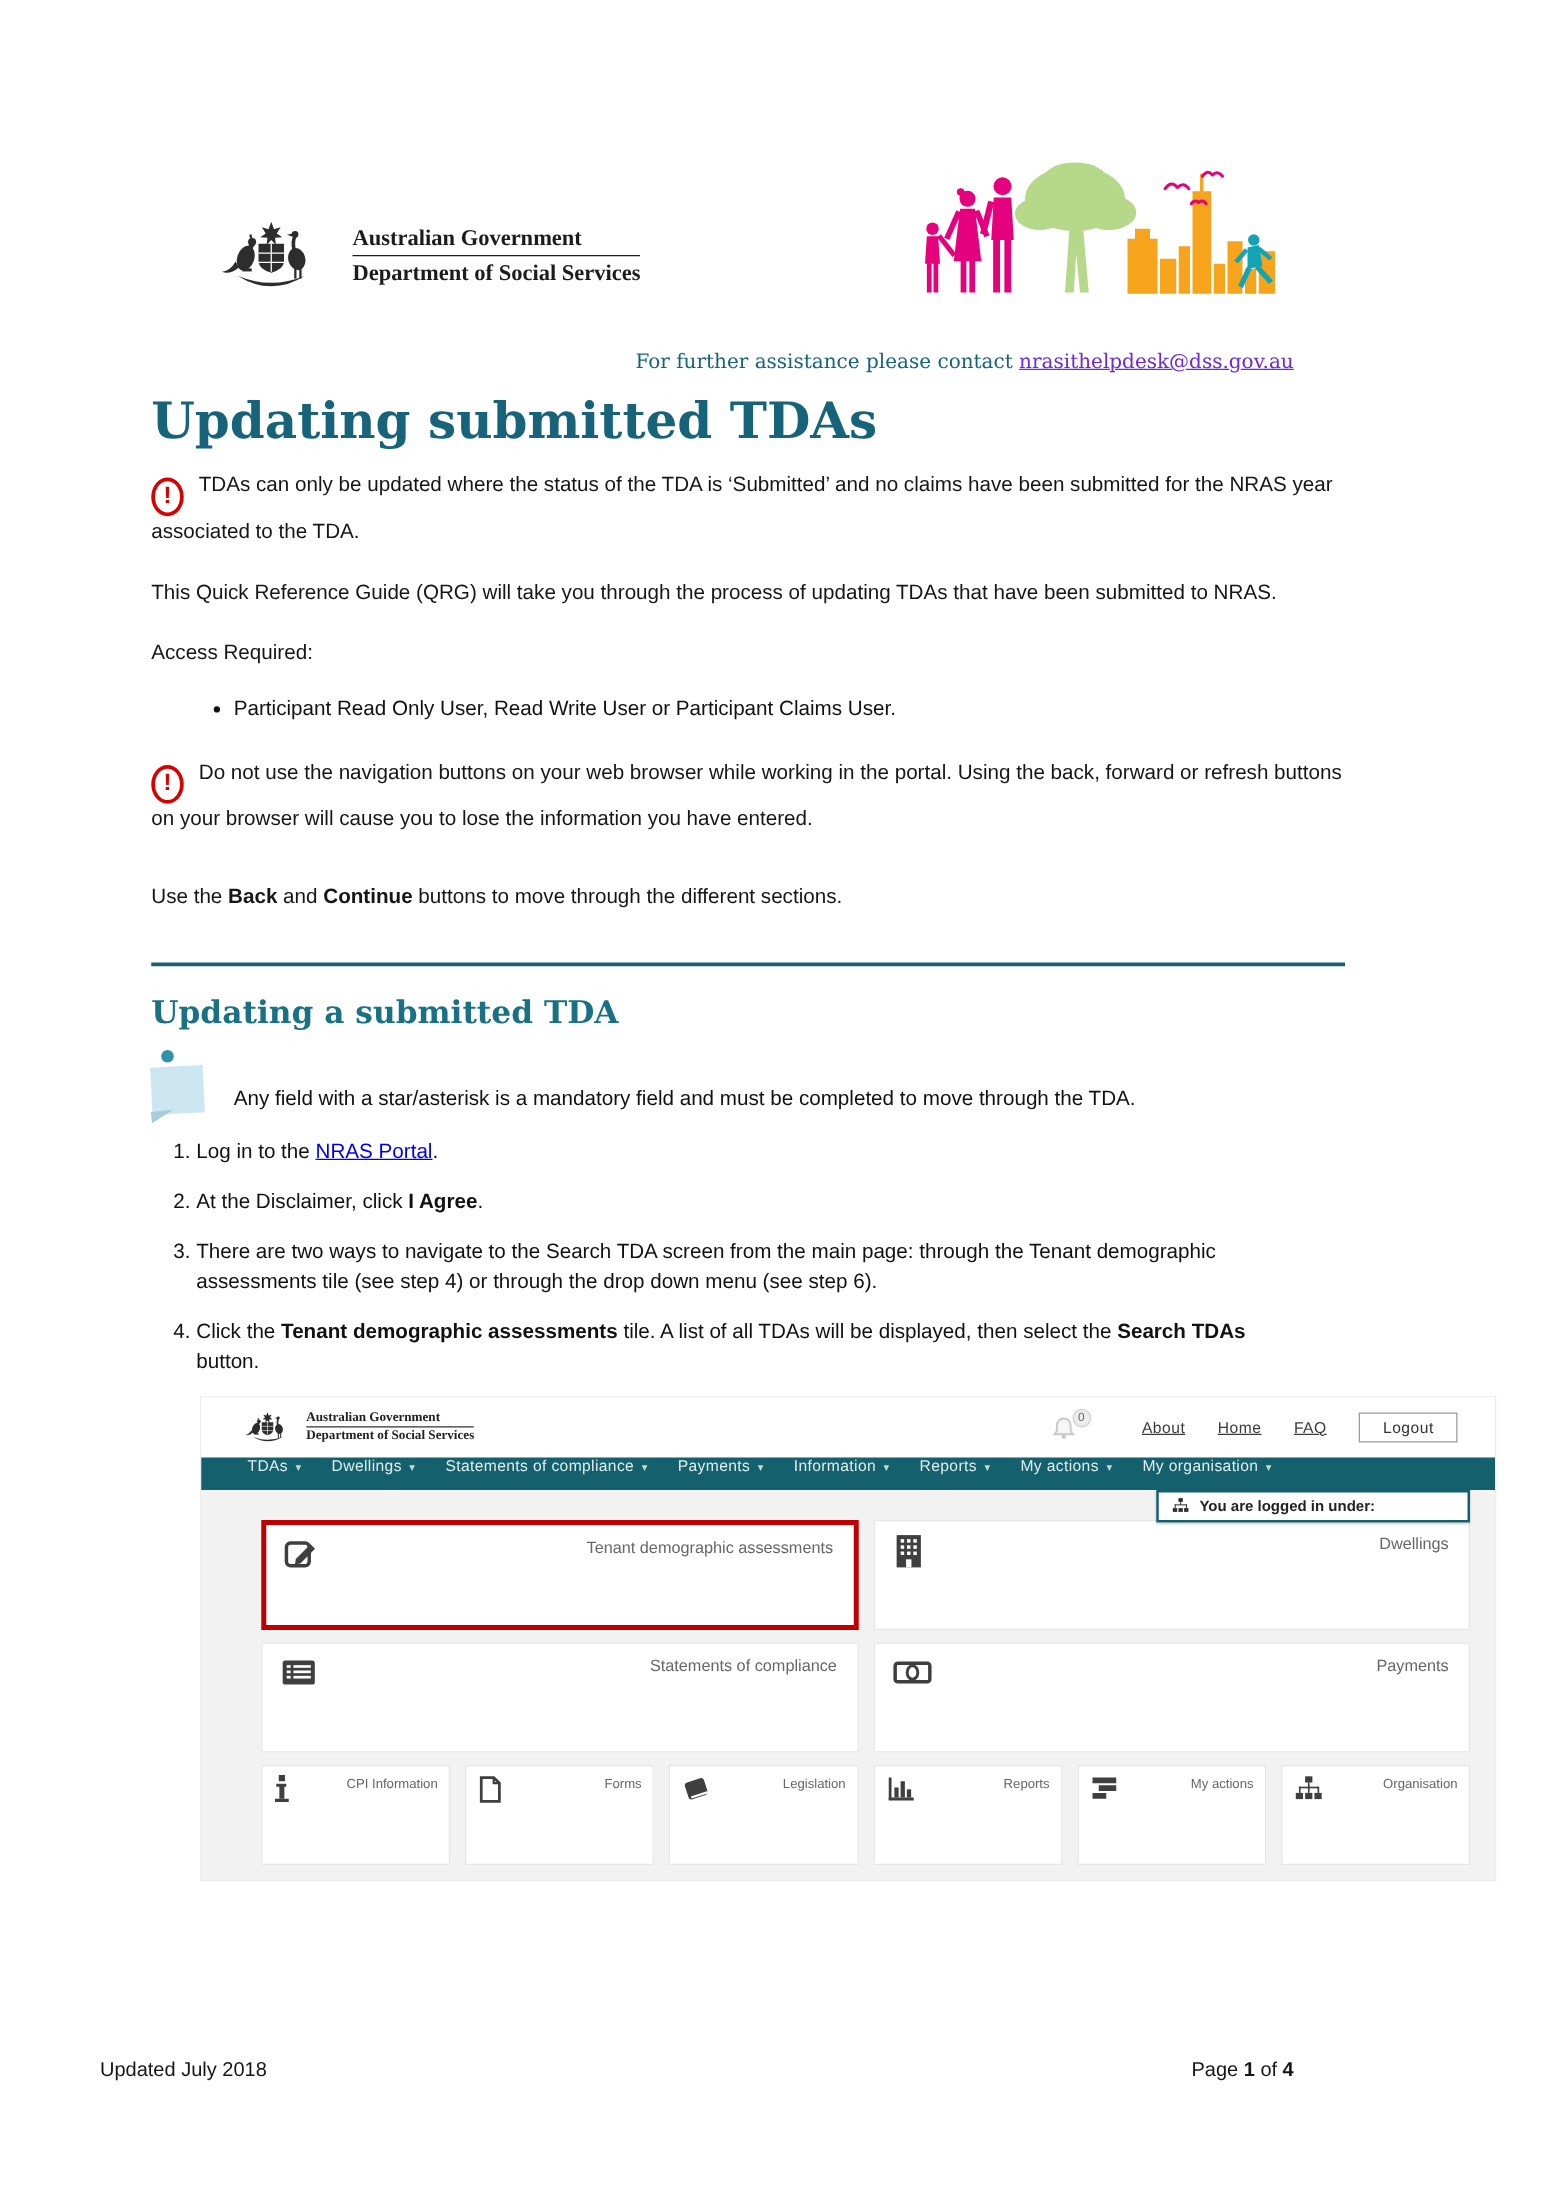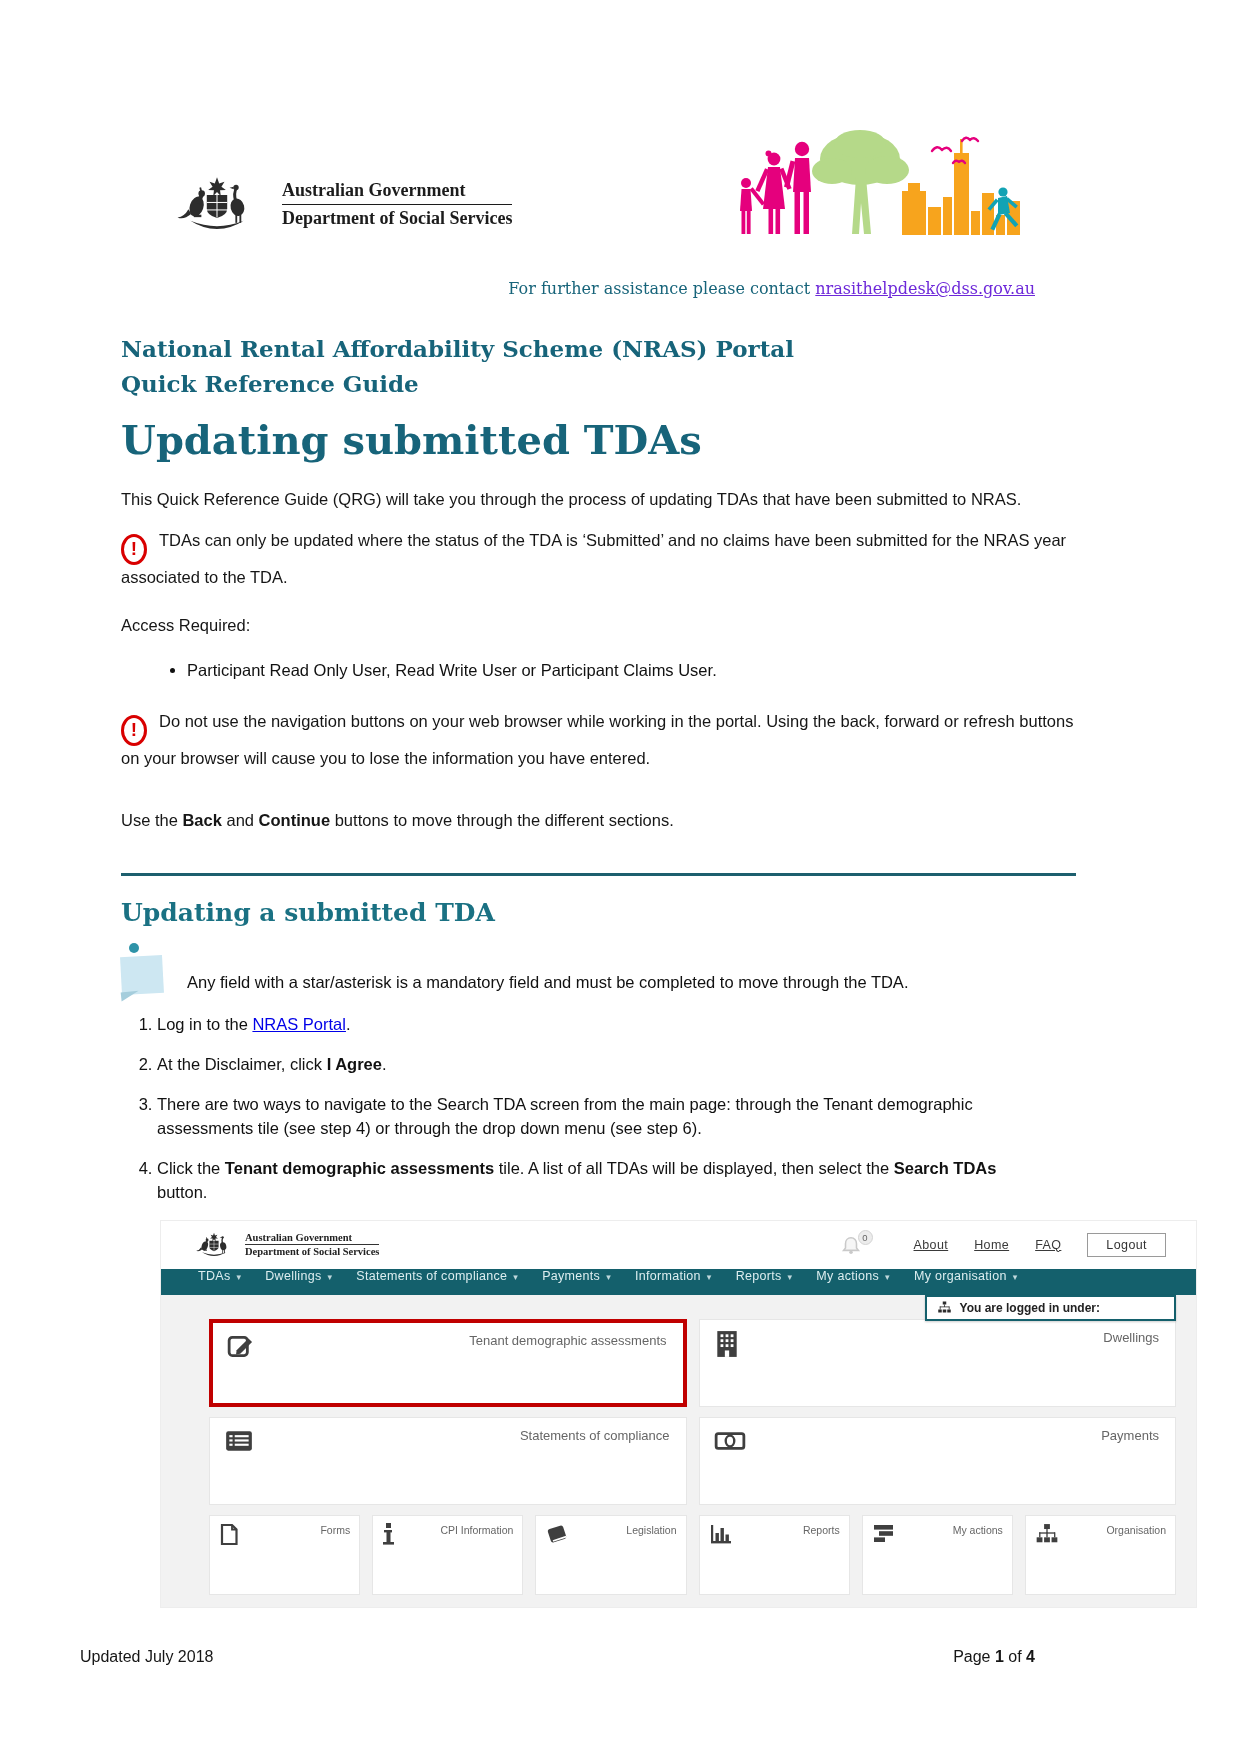--- a/index.html
+++ b/index.html
@@ -203,31 +203,27 @@
           <rect x="285" y="80" width="3.6" height="13" transform="rotate(40 286 81)"></rect>
         </g>
       </svg>
     </span>
   </header>
 
   <div class="contact-line">
     <span>For further assistance please contact </span><a>nrasithelpdesk@dss.gov.au</a>
   </div>
 
-  <div class="doc-subtitle">
-    <span>National Rental Affordability Scheme (NRAS) Portal</span><br>
-    <span>Quick Reference Guide</span>
-  </div>
   <h1 class="doc-title">Updating submitted TDAs</h1>
-
-  <p class="body-text">This Quick Reference Guide (QRG) will take you through the process of updating TDAs that have been submitted to NRAS.</p>
 
   <p class="body-text warn-para">
     <span class="warn-icon">!</span><span>TDAs can only be updated where the status of the TDA is ‘Submitted’ and no claims have been submitted for the NRAS year associated to the TDA.</span>
   </p>
+
+  <p class="body-text">This Quick Reference Guide (QRG) will take you through the process of updating TDAs that have been submitted to NRAS.</p>
 
   <p class="body-text">Access Required:</p>
   <ul class="access-list">
     <li>Participant Read Only User, Read Write User or Participant Claims User.</li>
   </ul>
 
   <p class="body-text warn-para" style="margin-top:26px">
     <span class="warn-icon">!</span><span>Do not use the navigation buttons on your web browser while working in the portal. Using the back, forward or refresh buttons on your browser will cause you to lose the information you have entered.</span>
   </p>
 
@@ -366,37 +362,37 @@
               <ellipse cx="15" cy="12" rx="4" ry="5" fill="none" stroke="#3f3f3f" stroke-width="2.2"></ellipse>
             </svg>
           </span>
           <span class="tile-label">Payments</span>
         </div>
       </div>
 
       <div class="small-tiles">
         <div class="stile">
           <span class="tile-icon">
-            <svg width="20" height="23" viewBox="0 0 20 23">
-              <path d="M3 2 H13 L17.5 6.5 V21 H3 Z" fill="none" stroke="#3f3f3f" stroke-width="2.2"></path>
-              <path d="M13 2 V6.5 H17.5" fill="none" stroke="#3f3f3f" stroke-width="1.8"></path>
-            </svg>
-          </span>
-          <span class="tile-label">Forms</span>
-        </div>
-        <div class="stile">
-          <span class="tile-icon">
             <svg width="13" height="22" viewBox="0 0 13 22" fill="#3f3f3f">
               <rect x="4" y="0" width="5" height="5"></rect>
               <rect x="2" y="7" width="8" height="2.4"></rect>
               <rect x="4.5" y="8" width="4" height="11"></rect>
               <rect x="1" y="19" width="11" height="2.6"></rect>
             </svg>
           </span>
           <span class="tile-label">CPI Information</span>
+        </div>
+        <div class="stile">
+          <span class="tile-icon">
+            <svg width="20" height="23" viewBox="0 0 20 23">
+              <path d="M3 2 H13 L17.5 6.5 V21 H3 Z" fill="none" stroke="#3f3f3f" stroke-width="2.2"></path>
+              <path d="M13 2 V6.5 H17.5" fill="none" stroke="#3f3f3f" stroke-width="1.8"></path>
+            </svg>
+          </span>
+          <span class="tile-label">Forms</span>
         </div>
         <div class="stile">
           <span class="tile-icon">
             <svg width="24" height="22" viewBox="0 0 24 22">
               <g transform="rotate(-18 12 11)">
                 <rect x="4" y="4" width="16" height="14" rx="2.5" fill="#3f3f3f"></rect>
                 <rect x="6" y="15.5" width="14" height="1.8" fill="#ffffff"></rect>
               </g>
             </svg>
           </span>

